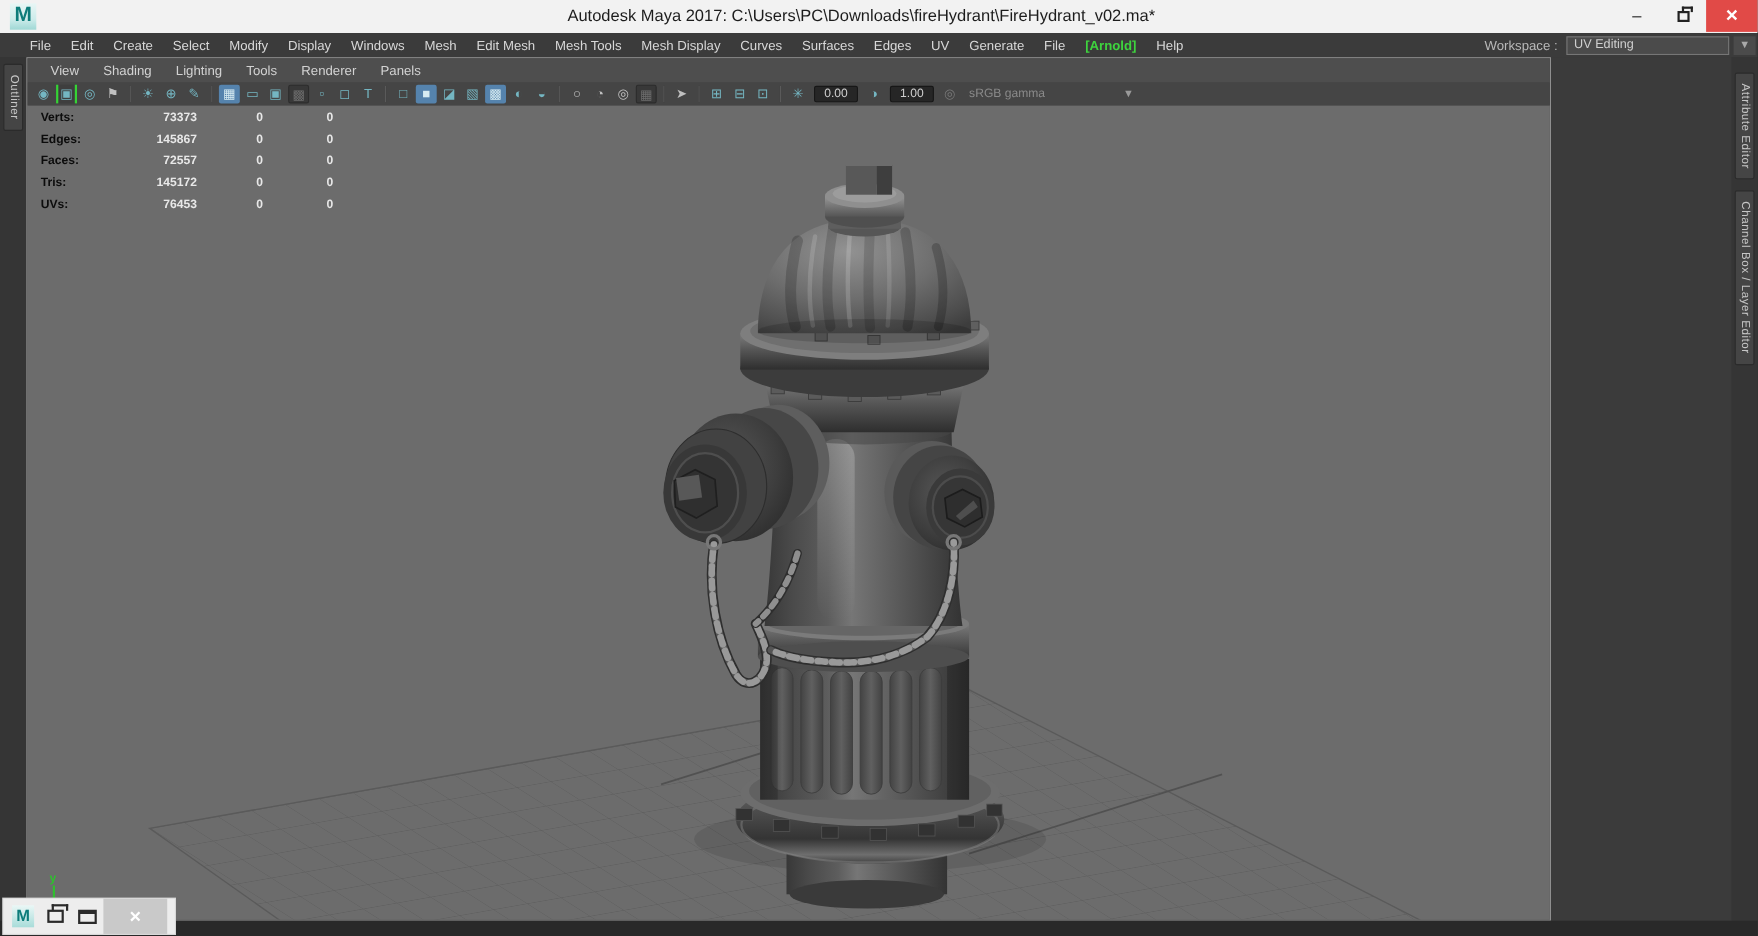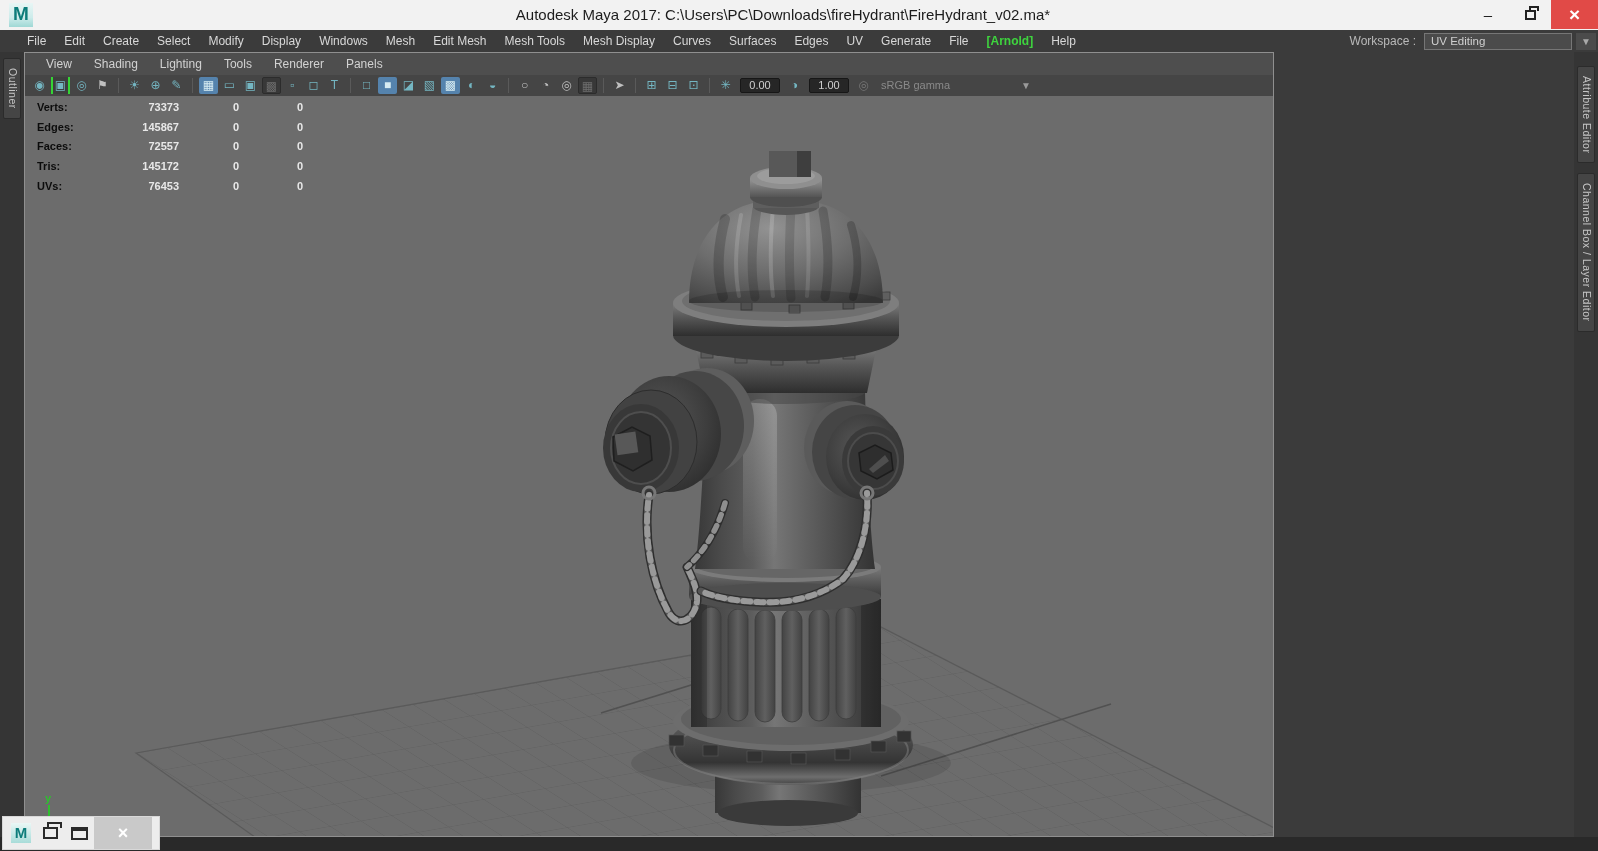--- a/index.html
+++ b/index.html
@@ -34,21 +34,21 @@
                    display:flex;align-items:center;justify-content:center;margin-right:2px;}
 
   
   .dock{position:absolute;top:52px;width:24px;height:785px;background:#353535;}
   .dock.left{left:0;} .dock.right{right:0;}
   .dock-tab{writing-mode:vertical-rl;width:18px;margin:6px auto 0 auto;background:#454545;
             border:1px solid #2b2b2b;border-radius:2px;color:#c6c6c6;font-size:10.5px;
             padding:9px 1px;text-align:center;letter-spacing:.5px;}
 
   
-  .pane{position:absolute;left:24px;top:52px;width:1250px;height:785px;border:1px solid #8f8f8f;
+  .pane{position:absolute;left:24px;top:52px;width:1386px;height:785px;border:1px solid #8f8f8f;
         background:#454545;}
   .panelmenus{position:absolute;left:0;top:0;right:0;height:22px;background:#4e4e4e;
               display:flex;align-items:center;padding-left:10px;}
   .pmenu-item{padding:0 11px;font-size:12px;color:#d2d2d2;line-height:22px;}
   .icontoolbar{position:absolute;left:0;top:22px;right:0;height:21px;background:#454545;
                display:flex;align-items:center;padding-left:5px;gap:2px;}
   .tb-icon{width:19px;height:17px;line-height:16px;text-align:center;font-size:12px;border-radius:2px;
            color:#74b6c2;flex:none;}
   .tb-icon.gray{color:#c0c0c0;} .tb-icon.dim{color:#777;}
   .tb-icon.active{background:#5583ad;color:#d7ecf2;}

